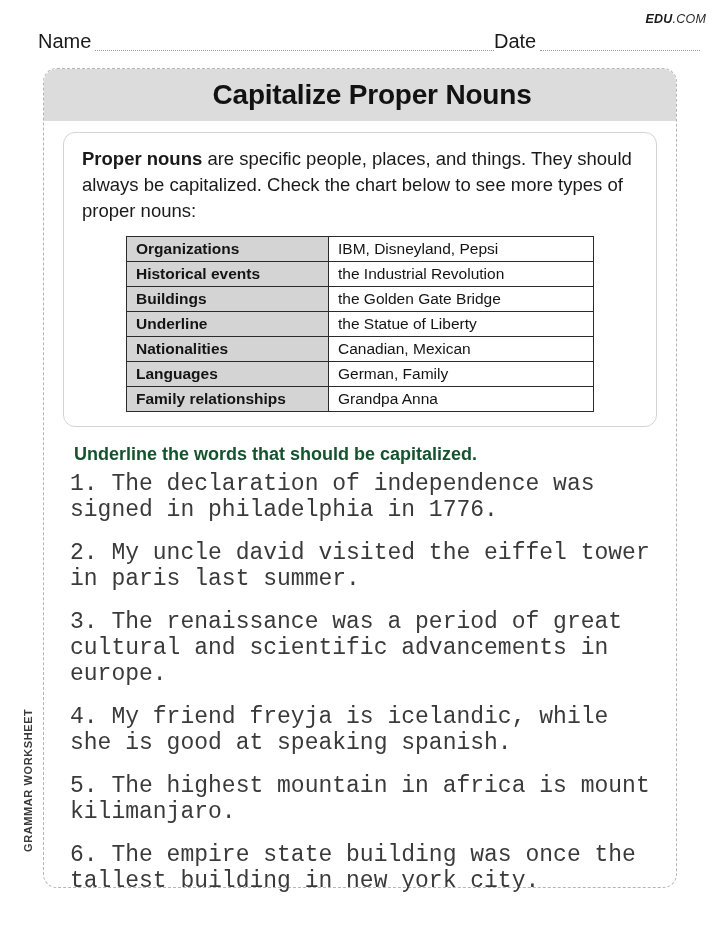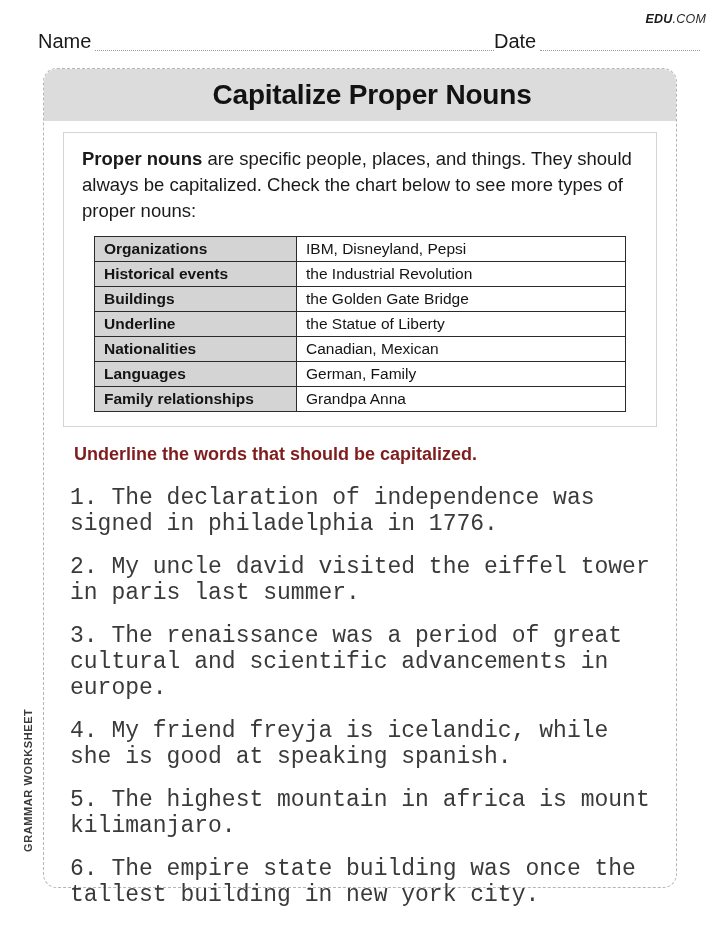--- a/index.html
+++ b/index.html
@@ -117,38 +117,38 @@
     font-size: 28px;
     font-weight: bold;
     color: #121212;
     letter-spacing: -0.2px;
   }
 
   
   .intro-box {
     margin: 11px 19px 0 19px;
     border: 1px solid #d4d4d4;
-    border-radius: 0;
+    border-radius: 12px;
     background: #ffffff;
     padding: 13px 18px 14px 18px;
     box-sizing: border-box;
   }
   .intro-text {
     font-size: 18.5px;
     line-height: 26px;
     color: #1a1a1a;
     margin: 0 0 12px 0;
   }
   .intro-text b { font-weight: bold; }
 
   
   .noun-table {
     border-collapse: collapse;
     margin: 0 auto;
-    width: 532px;
+    width: 468px;
     table-layout: fixed;
   }
   .noun-table td {
     border: 1px solid #2b2b2b;
     height: 25px;
     padding: 3px 9px;
     font-size: 15.5px;
     color: #141414;
     box-sizing: border-box;
   }
@@ -162,22 +162,22 @@
     font-weight: normal;
   }
 
   
   .exercise-block {
     padding: 17px 24px 0 26px;
   }
   .exercise-heading {
     font-size: 18px;
     font-weight: bold;
-    color: #7f1d1d;
-    margin: 0 0 20px 4px;
+    color: #14532d;
+    margin: 0 0 6px 4px;
   }
   .question {
     font-size: 23px;
     line-height: 26px;
     color: #3a3a3a;
     margin: 0 0 17px 0;
     font-family: Liberation Mono, monospace;
   }
 </style>
 </head>

